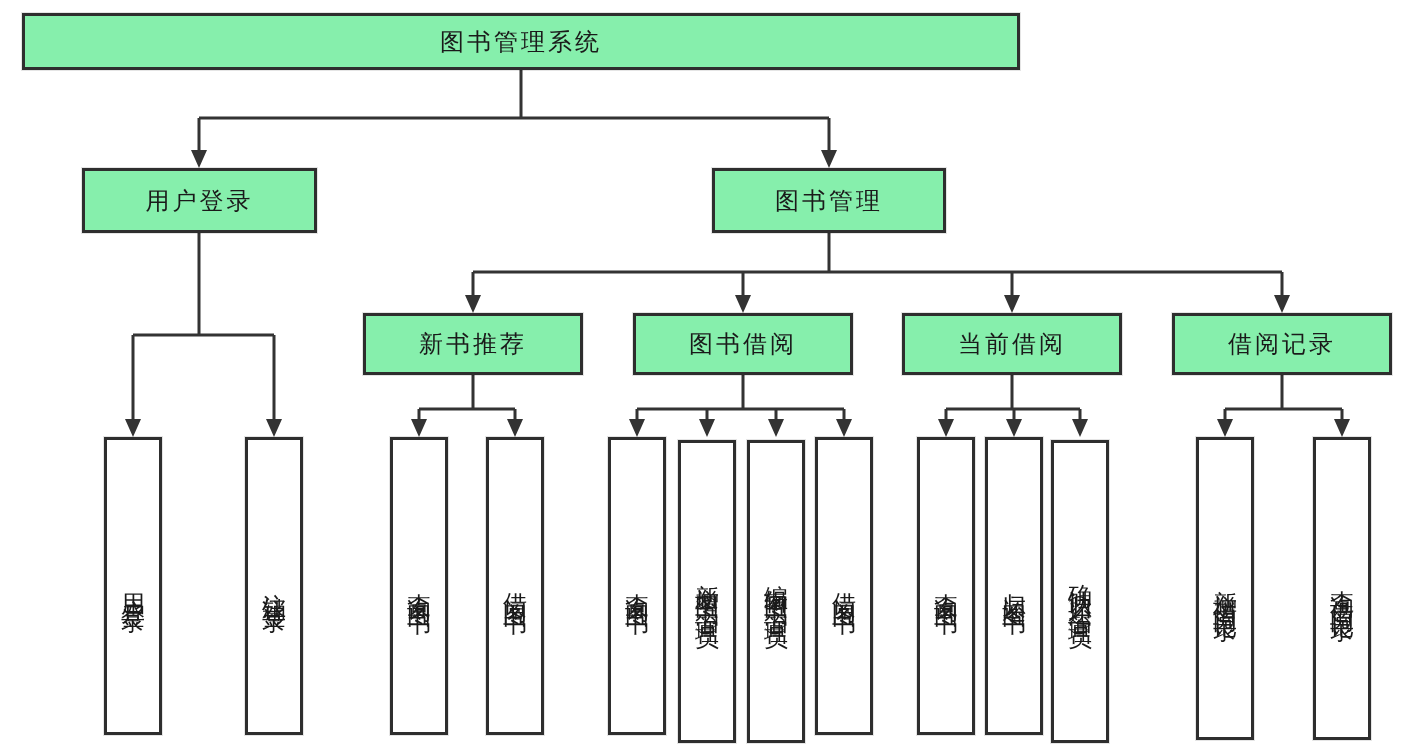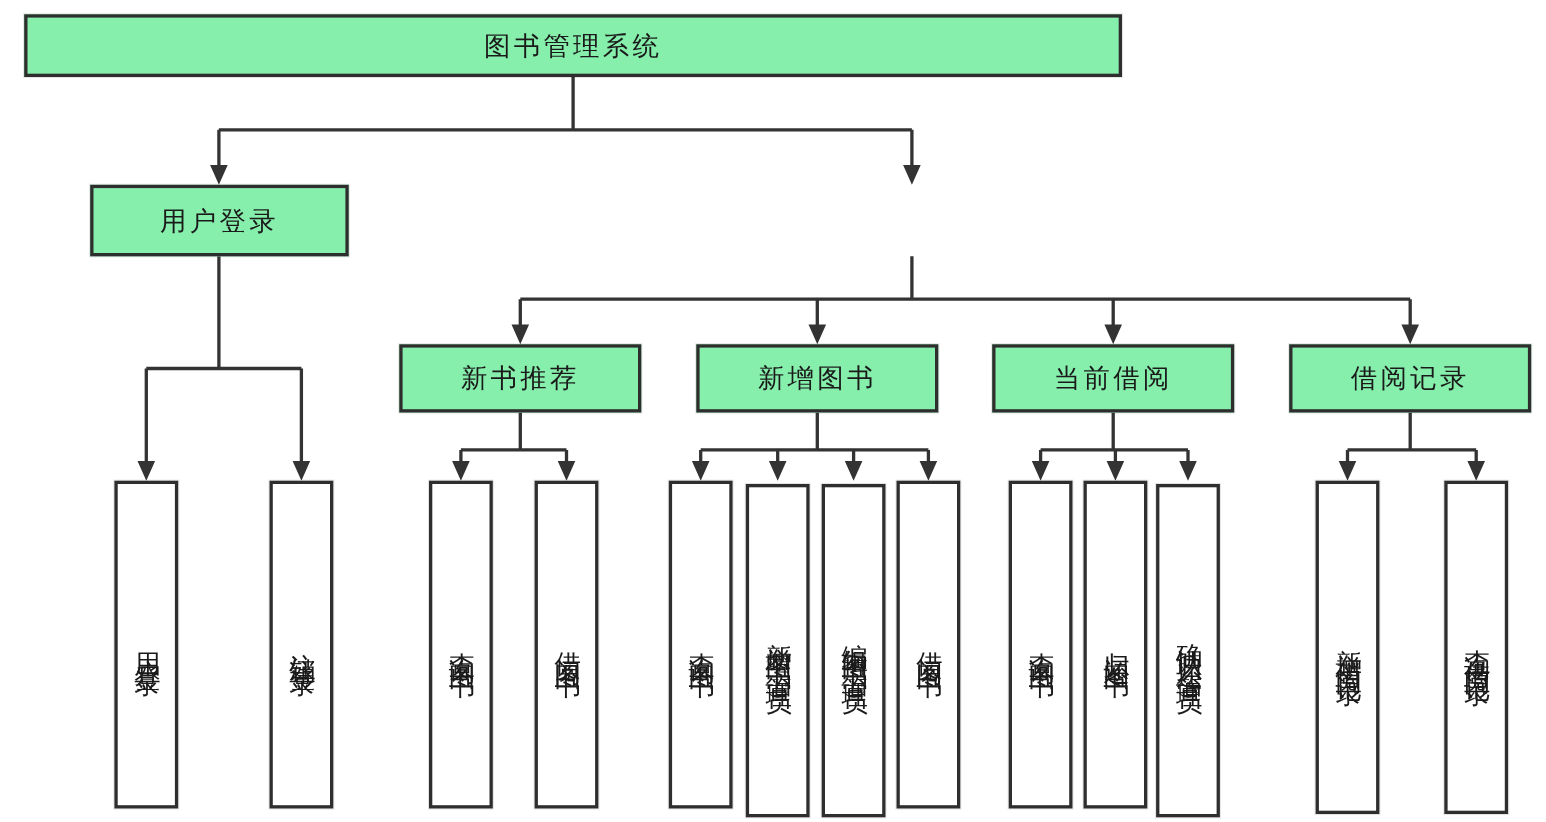--- a/index.html
+++ b/index.html
@@ -125,26 +125,29 @@
       M1334 419 L1350 419 L1342 437 Z"></path>
   </svg>
 
   <div class="node node--title">
     <span>图书管理系统</span>
   </div>
 
   <div class="node" style="left:82px; top:168px; width:235px; height:65px;">
     <span>用户登录</span>
   </div>
+  <div class="node" style="left:712px; top:168px; width:234px; height:65px;">
+    <span>图书管理</span>
+  </div>
 
   <div class="node" style="left:363px; top:313px; width:220px; height:62px;align-items:center;">
     <span>新书推荐</span>
   </div>
   <div class="node" style="left:633px; top:313px; width:220px; height:62px;">
-    <span>新增图书</span>
+    <span>图书借阅</span>
   </div>
   <div class="node" style="left:1172px; top:313px; width:220px; height:62px;">
     <span>借阅记录</span>
   </div>
   <div class="node" style="left:902px; top:313px; width:220px; height:62px;">
     <span>当前借阅</span>
   </div>
 
   <div class="leaf" style="left:104px;">
     <span class="vlabel">用户登录</span>

